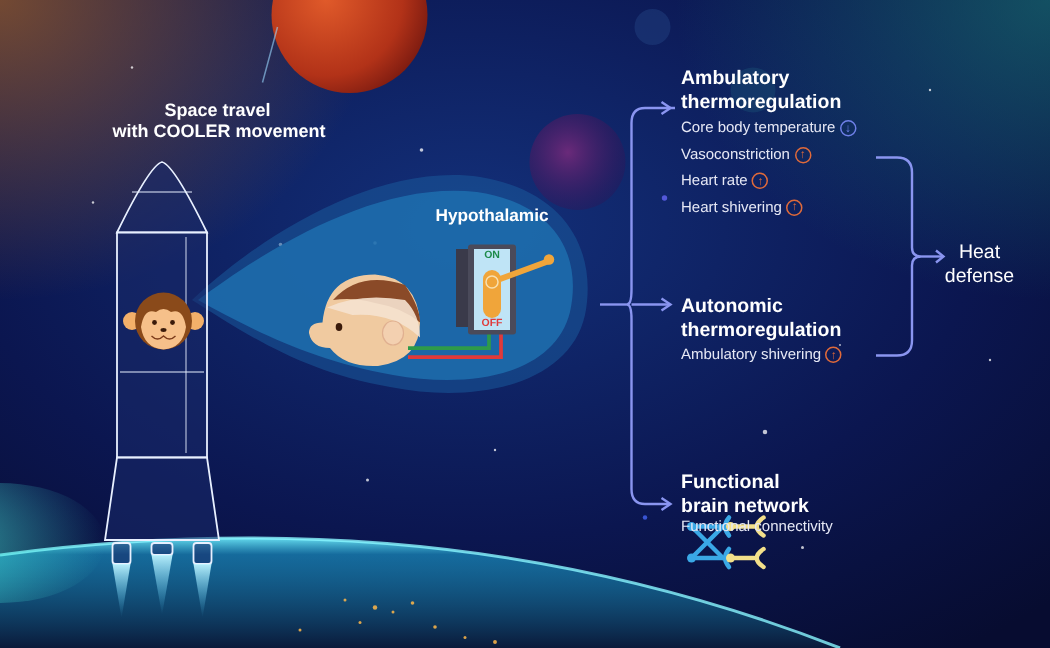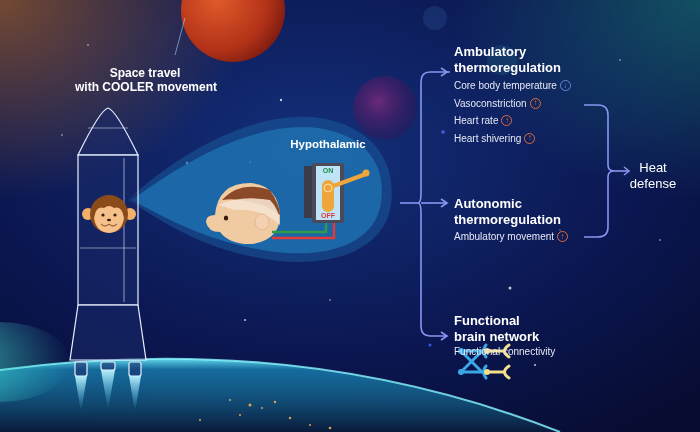--- a/index.html
+++ b/index.html
@@ -233,21 +233,21 @@
     </div>
   </div>
 
   <div class="txt" style="left:454px; top:196px;">
     <div class="hdr">
       <div>Autonomic</div>
       <div>thermoregulation</div>
     </div>
     <div style="height:4px"></div>
     <div class="item">
-      <span>Ambulatory movement</span>
+      <span>Ambulatory shivering</span>
       <span class="badge up">↑</span>
     </div>
   </div>
 
   <div class="txt" style="left:454px; top:297px;margin-top:16px;">
     <div class="hdr">
       <div>Functional</div>
       <div>brain network</div>
     </div>
     <div style="height:2px"></div>

